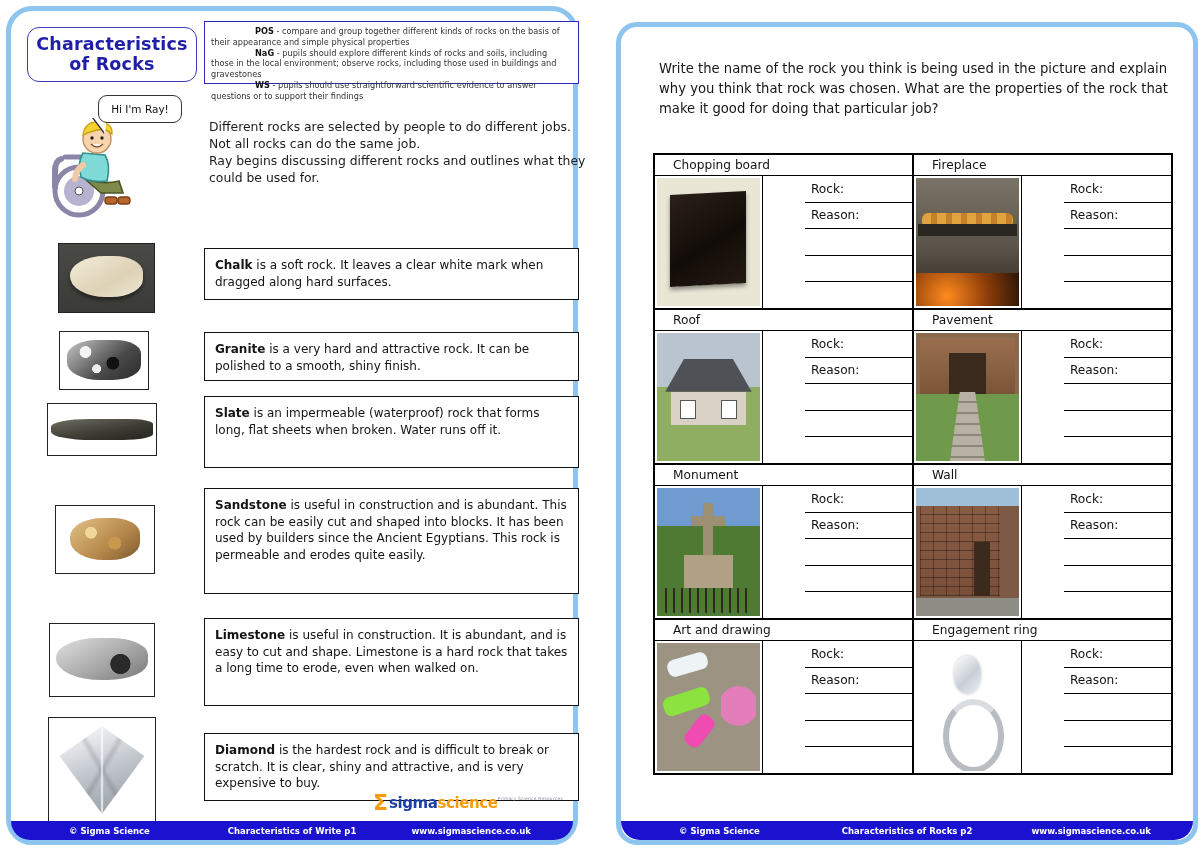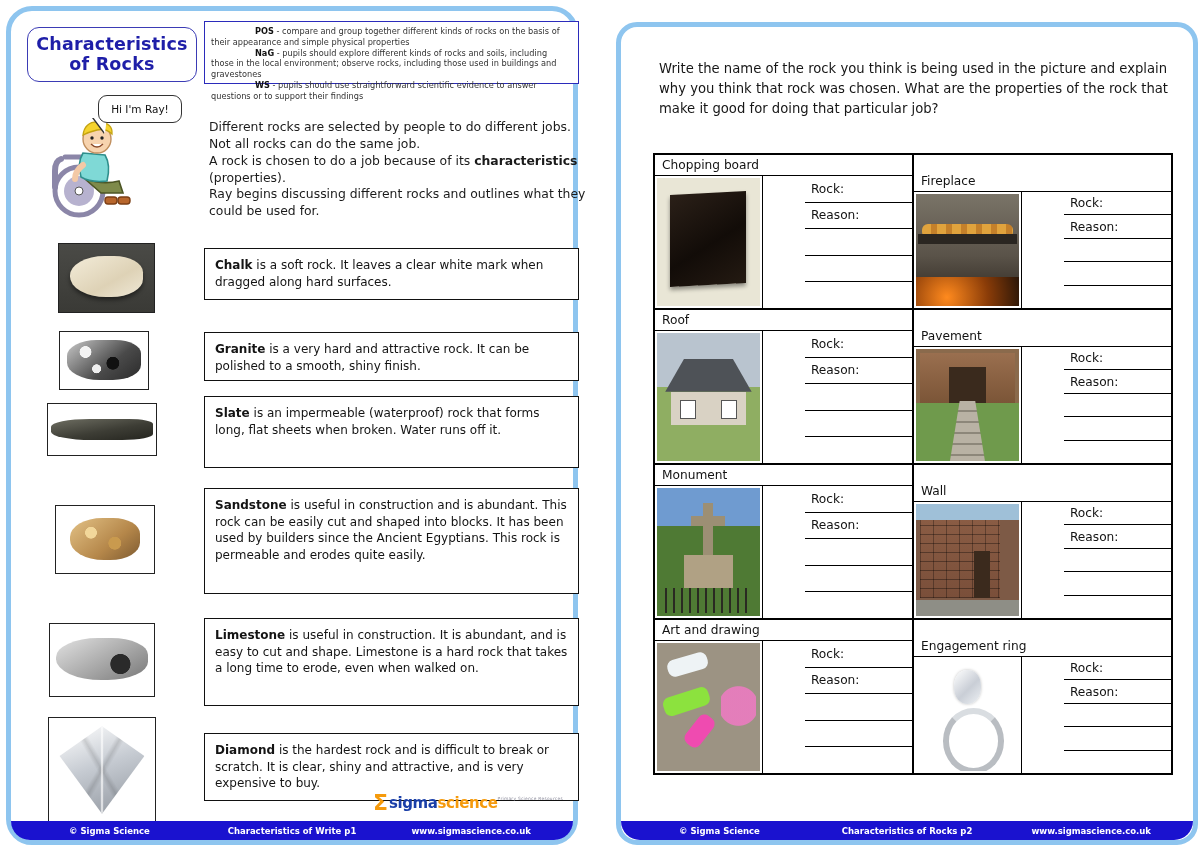--- a/index.html
+++ b/index.html
@@ -122,24 +122,24 @@
     position:absolute;left:32px;top:126px;width:520px;height:622px;
     border:2.2px solid #000;box-sizing:border-box;
     display:flex;flex-direction:column;
   }
   .grid-row{flex:1;display:flex;border-bottom:2.2px solid #000;}
   .grid-row:last-child{border-bottom:none;}
   .cell{
     flex:1;display:flex;flex-direction:column;
     border-right:2.2px solid #000;box-sizing:border-box;
   }
-  .cell:last-child{border-right:none;margin-top:16px;}
+  .cell:last-child{border-right:none;}
   .cell-title{
     height:21px;border-bottom:1.2px solid #000;
-    display:flex;align-items:center;padding-left:7px;
+    display:flex;align-items:center;padding-left:18px;
     font-size:12.2px;color:#121212;box-sizing:border-box;
   }
   .cell-body{flex:1;display:flex;gap:42px;}
   .cell-pic{
     width:50%;display:flex;align-items:center;justify-content:center;
     border-right:1.2px solid #000;box-sizing:border-box;padding:2px;
   }
   .cell-lines{width:50%;display:flex;flex-direction:column;box-sizing:border-box;}
   .line{
     flex:1;border-bottom:1.2px solid #000;box-sizing:border-box;
@@ -298,21 +298,20 @@
           <circle cx="58" cy="20" r="14" fill="#f7d3ae" stroke="#c08f5e" stroke-width="1.4"></circle>
           <path d="M44 16 q2 -14 16 -13 q14 1 13 12 q-6 -6 -15 -4 q-8 2 -14 5z" fill="#f5d32e" stroke="#c4a310" stroke-width="1.3"></path>
           <circle cx="53" cy="19" r="1.7" fill="#222"></circle>
           <circle cx="63" cy="19" r="1.7" fill="#222"></circle>
           <path d="M52 25 q6 6 12 0" fill="#fff" stroke="#8a4a2a" stroke-width="1.4"></path>
         </svg>
       </div>
 
       <div class="intro-text">
         <div>Different rocks are selected by people to do different jobs. Not all rocks can do the same job.</div>
-        <div><span>A rock is chosen to do a job because of its </span><b>characteristics</b><span> (properties).</span></div>
         <div>Ray begins discussing different rocks and outlines what they could be used for.</div>
       </div>
 
       <div class="rock-photo r-chalk" style="left:47px;top:232px;width:97px;height:70px;">
           <div class="pic">
             <div class="k"></div>
           </div>
         </div>
       <div class="rock-photo r-gran" style="left:48px;top:320px;width:90px;height:59px;">
           <div class="pic">

